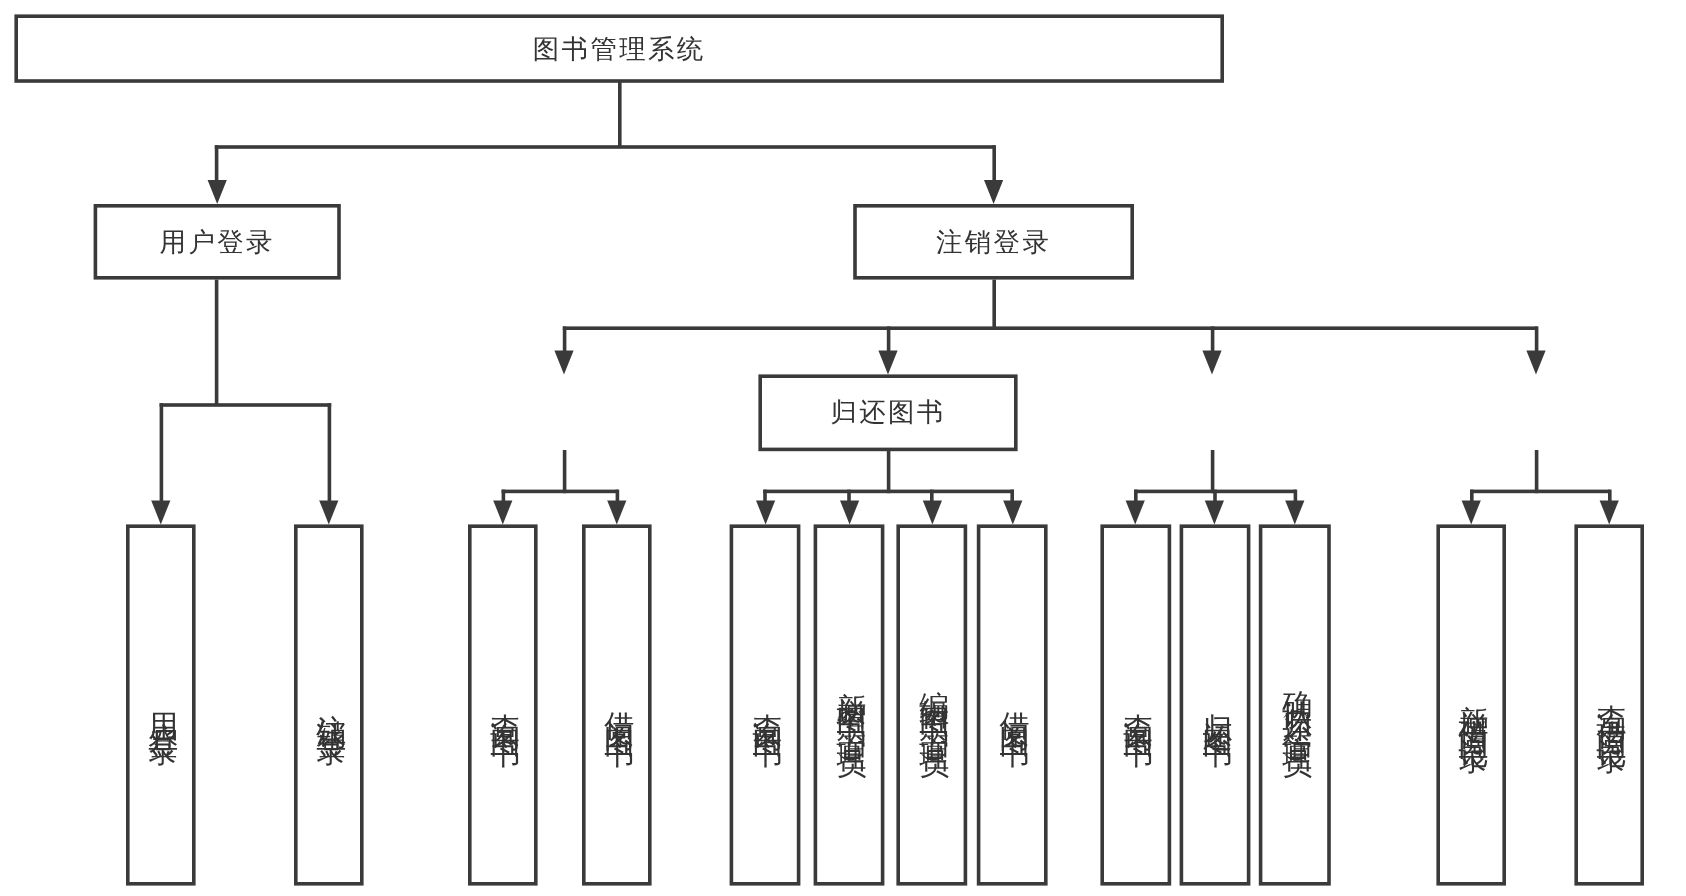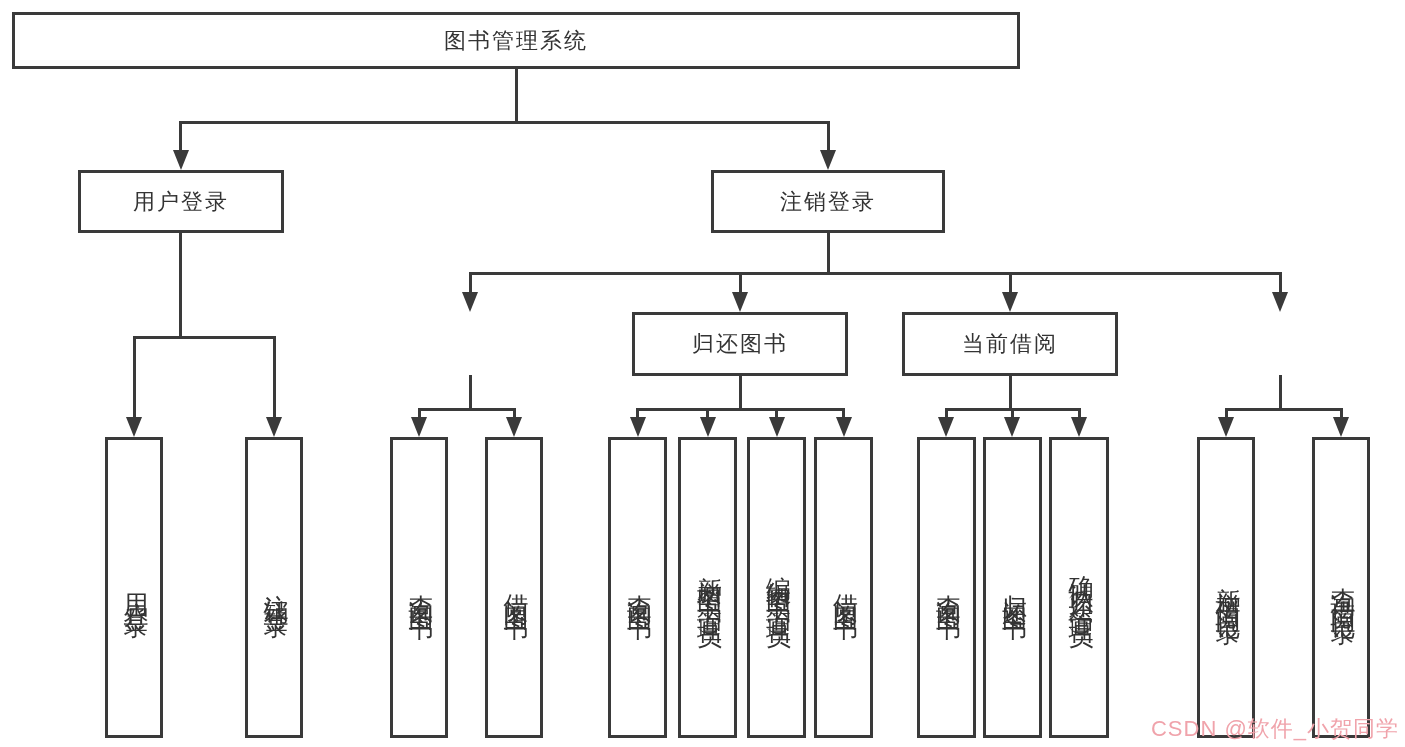--- a/index.html
+++ b/index.html
@@ -63,21 +63,20 @@
 
 <div class="canvas">
 
   <div class="box" style="left:12px; top:12px; width:1008px; height:57px;">图书管理系统</div>
 
   <div class="box" style="left:78px; top:170px; width:206px; height:63px;">用户登录</div>
 
   <div class="box" style="left:711px; top:170px; width:234px; height:63px;">注销登录</div>
 
   <div class="box" style="left:632px; top:312px; width:216px; height:64px;">归还图书</div>
-  <div class="box" style="left:902px; top:312px; width:216px; height:64px;">当前借阅</div>
 
   <div class="box vbox" style="left:105px; top:437px; width:58px; height:301px;">用户登录</div>
   <div class="box vbox" style="left:245px; top:437px; width:58px; height:301px;">注销登录</div>
 
   <div class="box vbox" style="left:390px; top:437px; width:58px; height:301px;">查询图书</div>
   <div class="box vbox" style="left:485px; top:437px; width:58px; height:301px;">借阅图书</div>
 
   <div class="box vbox" style="left:608px; top:437px; width:59px; height:301px;">查询图书</div>
   <div class="box vbox" style="left:678px; top:437px; width:59px; height:301px;">新增图书（管理员）</div>
   <div class="box vbox" style="left:747px; top:437px; width:59px; height:301px;">编辑图书（管理员）</div>
@@ -142,15 +141,14 @@
   <div class="vline" style="left:1078px; top:408px; height:12px;"></div>
   <div class="arrow" style="left:1071px; top:417px;"></div>
 
   <div class="vline" style="left:1279px; top:375px; height:36px;"></div>
   <div class="hline" style="left:1225px; top:408px; width:117px;"></div>
   <div class="vline" style="left:1225px; top:408px; height:12px;"></div>
   <div class="arrow" style="left:1218px; top:417px;"></div>
   <div class="vline" style="left:1340px; top:408px; height:12px;"></div>
   <div class="arrow" style="left:1333px; top:417px;"></div>
 
-  <div class="watermark">CSDN @软件_小贺同学</div>
 
 </div>
 
 </body></html>

